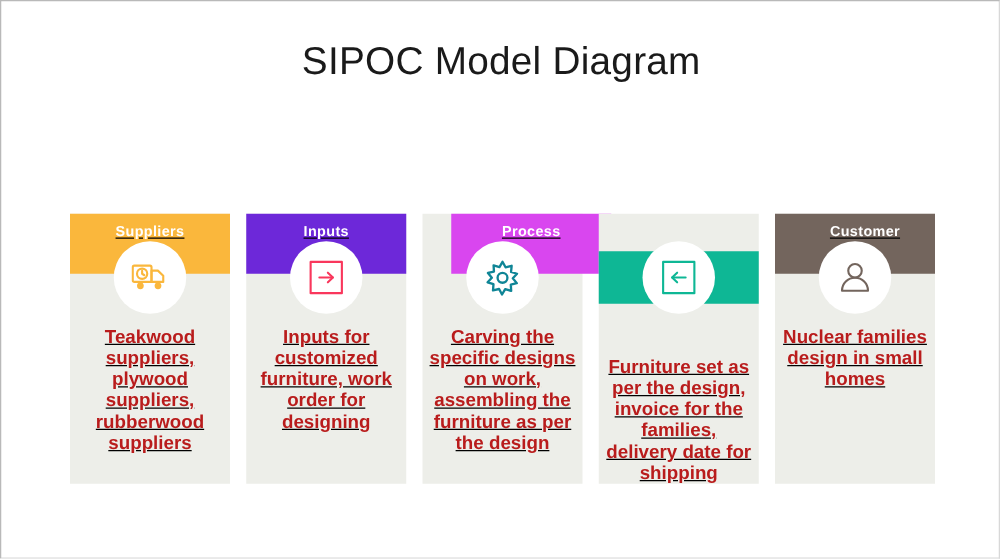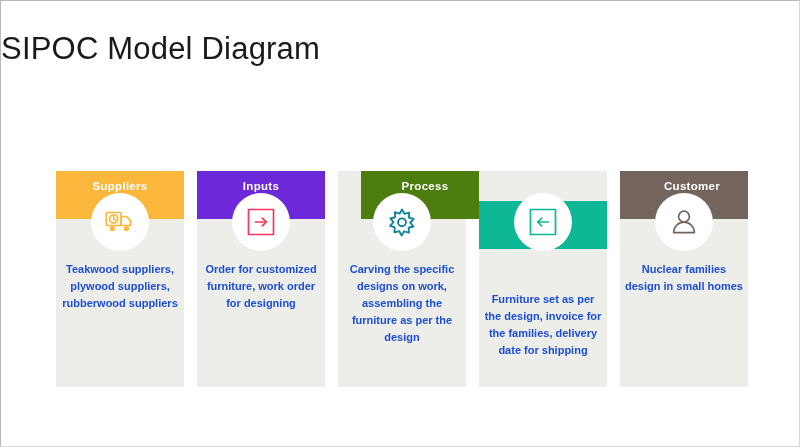--- a/index.html
+++ b/index.html
@@ -22,35 +22,37 @@
     border-top: 1px solid #b9b9b9;
     border-left: 1px solid #b9b9b9;
     border-right: 1px solid #d8d8d8;
     border-bottom: 1px solid #d8d8d8;
   }
   #slide-title {
     position: absolute;
     top: 30px;
     left: 0;
     width: 800px;
+    text-align: center;
     font-size: 31px;
     font-weight: 400;
     color: #1a1a1a;
     letter-spacing: 0.2px;
     font-family: "Liberation Sans", sans-serif;
   }
   #cards {
     position: absolute;
     top: 170px;
     left: 55px;
     width: 692px;
     height: 216px;
     display: flex;
     flex-direction: row;
     justify-content: space-between;
+    text-decoration: underline;
   }
   .card {
     position: relative;
     width: 128px;
     height: 216px;
     background: #edeee9;
     display: flex;
     flex-direction: column;
     align-items: center;
   }
@@ -78,24 +80,24 @@
     align-items: center;
     justify-content: center;
   }
   .icon-badge svg {
     display: block;
   }
   .card-body {
     margin-top: 42px;
     width: 118px;
     text-align: center;
-    font-size: 11px;
+    font-size: 15px;
     line-height: 17px;
     font-weight: bold;
-    color: #1d4ed8;
+    color: #b91c1c;
   }
 </style>
 </head>
 <body>
 
 <div id="slide">
 
   <div id="slide-title">SIPOC Model Diagram</div>
 
   <div id="cards">
@@ -125,25 +127,25 @@
       </div>
       <div class="icon-badge">
         <span>
           <svg width="28" height="28" viewBox="0 0 28 28" fill="none" stroke="#f9375c" stroke-width="1.7" stroke-linecap="round" stroke-linejoin="round">
             <rect x="1.5" y="1.5" width="25" height="25"></rect>
             <path d="M8.5 14 H19.2"></path>
             <path d="M15.3 10.2 L19.3 14 L15.3 17.8"></path>
           </svg>
         </span>
       </div>
-      <div class="card-body">Order for customized furniture, work order for designing</div>
+      <div class="card-body">Inputs for customized furniture, work order for designing</div>
     </div>
 
     <div class="card">
-      <div class="card-header" style="background: #4d7c0f; margin-left: 46px;">
+      <div class="card-header" style="background: #d946ef; margin-left: 46px;">
         <span>Process</span>
       </div>
       <div class="icon-badge">
         <span>
           <svg width="30" height="30" viewBox="0 0 32 32" fill="none" stroke="#0f8596" stroke-width="2" stroke-linejoin="round" stroke-linecap="round">
             <path d="M16 2.6 L18.6 7.3 L23.8 6.0 L23.3 11.3 L28.4 12.8 L24.8 16.7
                      L28.2 20.8 L23.1 22.1 L23.4 27.4 L18.3 25.9 L15.6 30.5 L13.1 25.8
                      L7.9 27.0 L8.3 21.7 L3.3 20.1 L6.9 16.2 L3.6 12.1 L8.7 10.9
                      L8.4 5.6 L13.4 7.1 Z"></path>
             <circle cx="16" cy="16.3" r="4.2"></circle>

